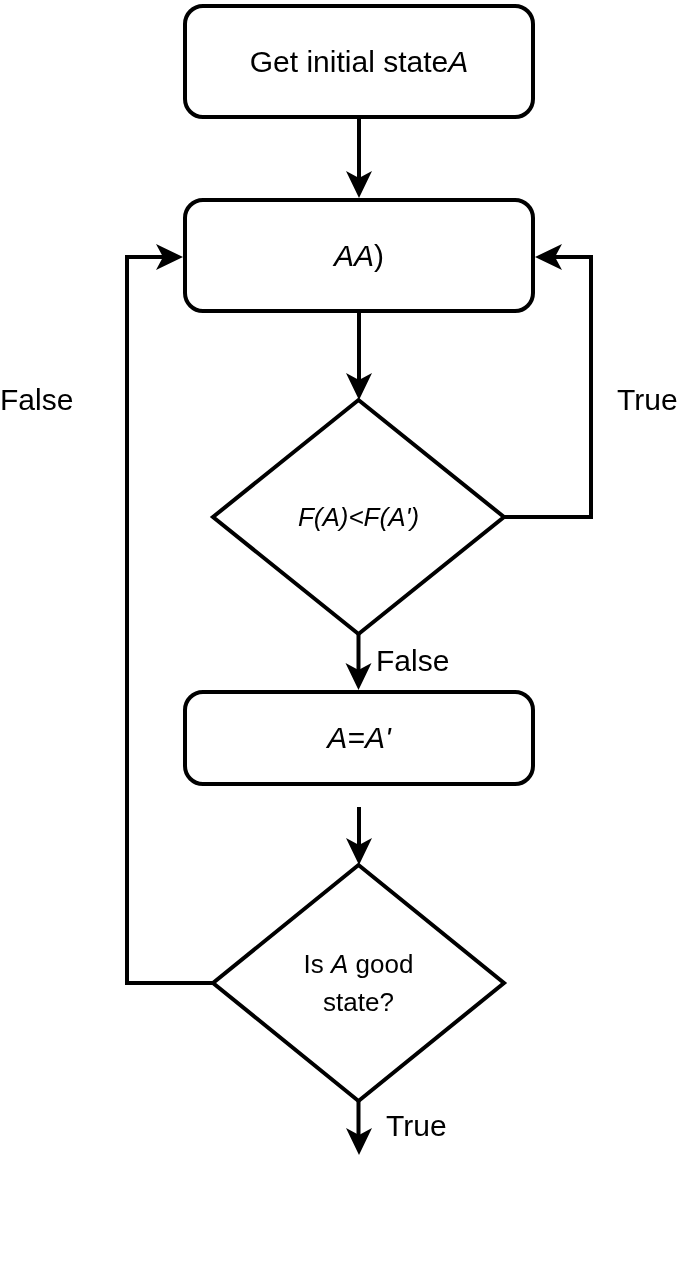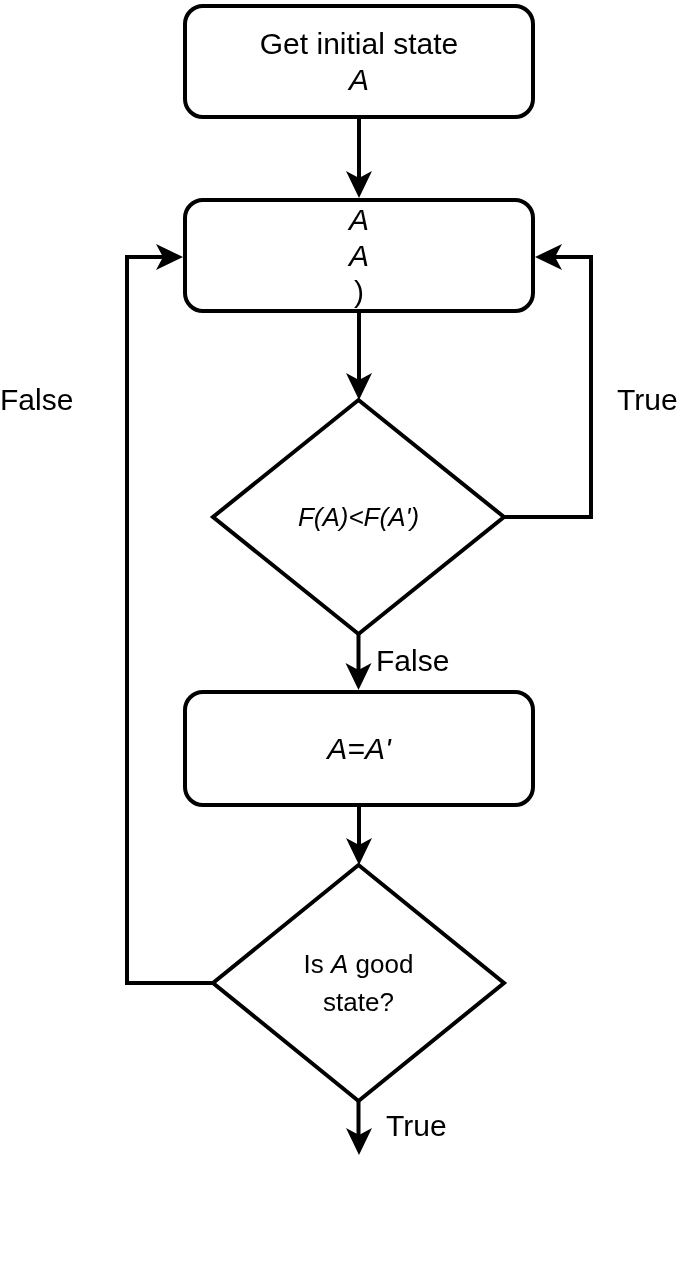--- a/index.html
+++ b/index.html
@@ -36,37 +36,36 @@
     box-sizing: border-box;
     border: 4px solid #000000;
     border-radius: 20px;
     background: #ffffff;
     display: flex;
     align-items: center;
     justify-content: center;
     font-size: 30px;
     line-height: 1.2;
     text-align: center;
-    flex-direction: column;
   }
   .decision-label {
     position: absolute;
     font-size: 26px;
     line-height: 38px;
     text-align: center;
   }
   .edge-label {
     position: absolute;
     font-size: 30px;
     line-height: 30px;
     white-space: nowrap;
   }
   #node-start   { left: 183px; top: 4px;    width: 352px; height: 115px; }
   #node-mutate  { left: 183px; top: 198px;  width: 352px; height: 115px; }
-  #node-assign  { left: 183px; top: 690px;  width: 352px; height: 117px; }
+  #node-assign  { left: 183px; top: 690px;  width: 352px; height: 96px; }
   #node-end     { left: 183px; top: 1155px; width: 352px; height: 115px; }
   #label-compare { left: 208px; top: 498px;  width: 301px; }
   #label-enough  { left: 248px; top: 945px;  width: 221px; }
   #edge-label-false-loop    { left: 0px;   top: 385px; }
   #edge-label-true-loop     { left: 617px; top: 385px; }
   #edge-label-compare-false { left: 376px; top: 646px; }
   #edge-label-enough-true   { left: 386px; top: 1111px; }
 </style>
 </head>
 <body>

